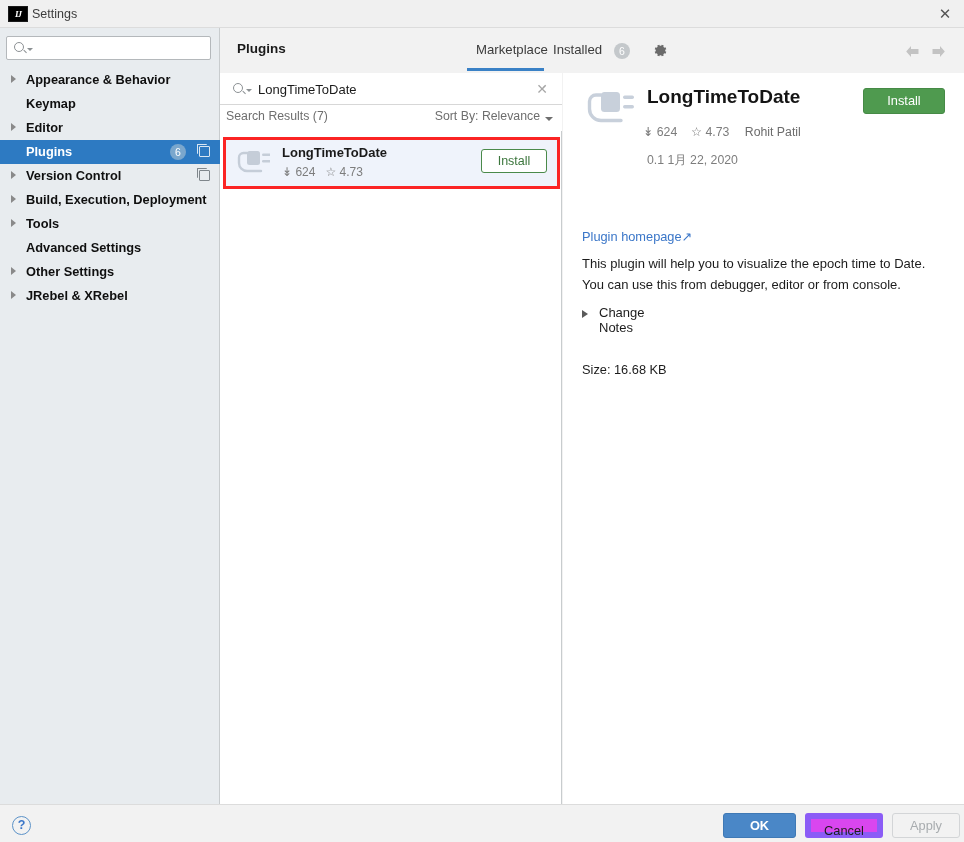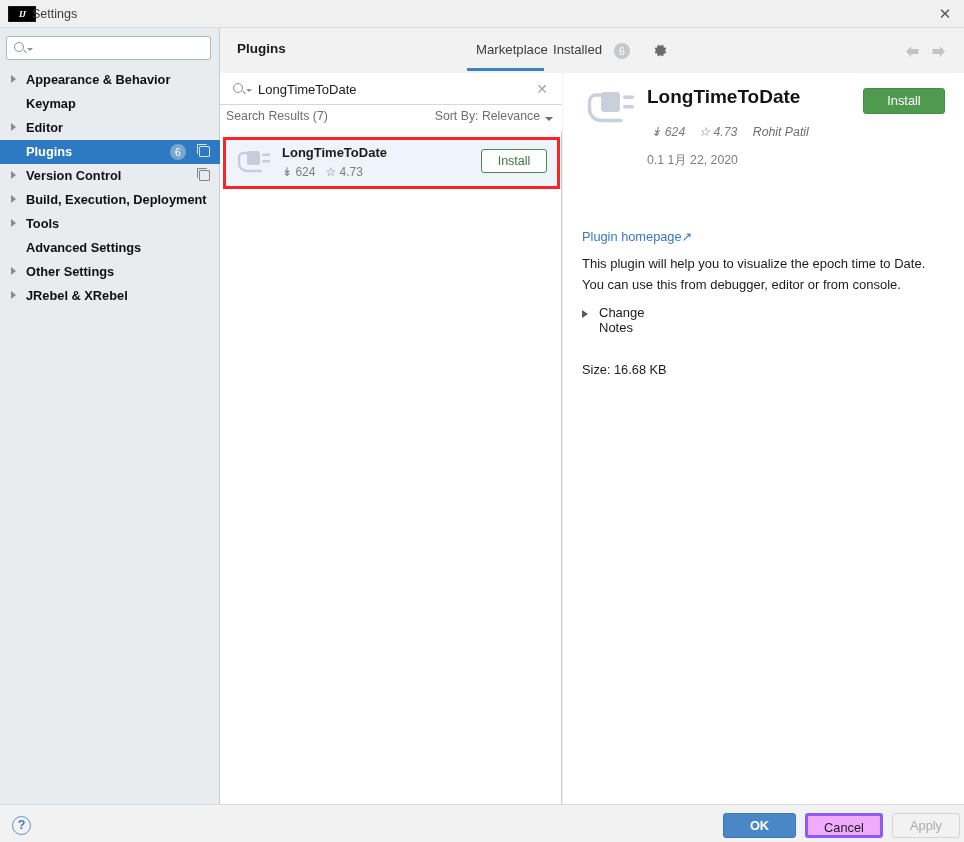--- a/index.html
+++ b/index.html
@@ -19,21 +19,21 @@
 
   
   #titlebar {
     position: absolute; left: 0; top: 0;
     width: 964px; height: 28px;
     background: #f0f0f0;
     border-bottom: 1px solid #dcdcdc;
   }
   #ij-logo {
     position: absolute; left: 8px; top: 6px;
-    width: 28px; height: 16px;
+    width: 20px; height: 16px;
     background: #000;
     border: 1px solid #1a1a1a;
     display: flex; align-items: center; justify-content: center; font-style: italic;
   }
   #ij-logo span {
     color: #fff; font-size: 9px; font-weight: bold;
     font-family: "Liberation Serif", serif;
     letter-spacing: -1px; line-height: 1;
   }
   #title-text {
@@ -243,24 +243,23 @@
     position: absolute; left: 563px; top: 28px;
     width: 401px; height: 776px;
     background: #ffffff;
   }
   #detail-plug { position: absolute; left: 19px; top: 57px; }
   #detail-title {
     position: absolute; left: 84px; top: 58px;
     font-size: 19px; font-weight: bold; color: #141414;
   }
   #detail-meta1 {
-    position: absolute; left: 88px; top: 97px;
+    position: absolute; left: 80px; top: 97px;
     font-size: 12.3px; color: #7d7d7d;
     white-space: nowrap;
-    font-style: italic;
   }
   #detail-meta1 .author { color: #6c6c6c; margin-left: 12px; }
   #detail-meta2 {
     position: absolute; left: 84px; top: 124px;
     font-size: 12.3px; color: #7d7d7d;
     white-space: nowrap;
   }
   #detail-meta2 .ver-date { }
   #detail-install-btn {
     position: absolute; right: 19px; top: 60px;
@@ -370,21 +369,21 @@
     line-height: 23px; text-align: center;
     cursor: pointer;
   }
   #btn-ok {
     left: 723px; width: 73px;
     background: #4a87c7; border: 1px solid #3f79b5;
     color: #fff; font-weight: bold;
   }
   #btn-cancel {
     left: 805px; width: 78px;
-    background: #f0abfc; border: 3px solid #8b5cf6;
+    background: #d946ef; border: 6px solid #8b5cf6;
     color: #1c1c1c;
   }
   #btn-apply {
     left: 892px; width: 68px;
     background: #f2f2f2; border: 1px solid #d3d5d7;
     color: #a8acaf;
   }
 </style>
 </head>
 <body>

